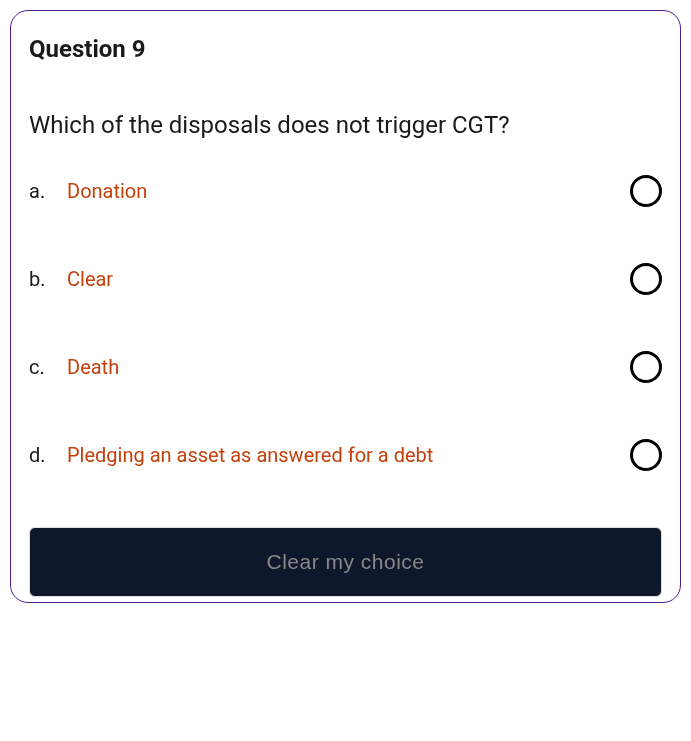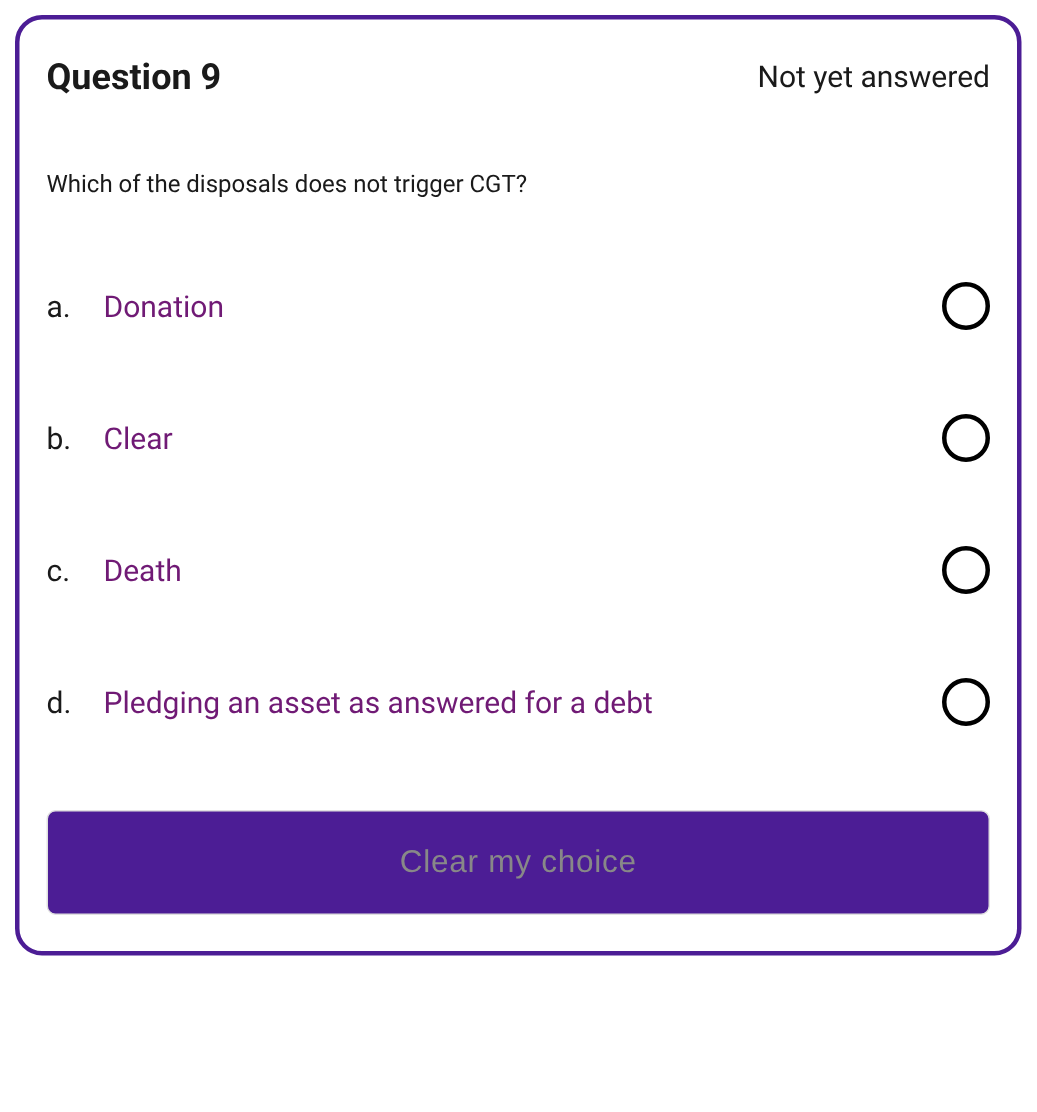--- a/index.html
+++ b/index.html
@@ -7,46 +7,46 @@
       margin: 0;
       padding: 0;
     }
     body {
       font-family: -apple-system, BlinkMacSystemFont, 'Segoe UI', Roboto, Arial, sans-serif;
       background: #fff;
       padding: 10px;
       width: 691px;
     }
     .question-card {
-      border: 3px solid #4c1d95;
+      border: 1px solid #4c1d95;
       border-radius: 18px;
-      padding: 24px 18px 24px 18px;
+      padding: 24px 18px 5px 18px;
       background: #fff;
     }
     .header {
       display: flex;
       justify-content: space-between;
       align-items: flex-start;
       margin-bottom: 48px;
     }
     .question-title {
       font-size: 24px;
       font-weight: 700;
       color: #1a1a1a;
     }
     .status-block {
       text-align: right;
       font-size: 20px;
       color: #1a1a1a;
       line-height: 1.4;
     }
     .question-text {
-      font-size: 16px;
+      font-size: 24px;
       color: #1a1a1a;
-      margin-bottom: 56px;
+      margin-bottom: 36px;
     }
     .options {
       display: flex;
       flex-direction: column;
       gap: 56px;
       margin-bottom: 56px;
     }
     .option-row {
       display: flex;
       align-items: center;
@@ -58,52 +58,51 @@
       align-items: baseline;
       gap: 18px;
     }
     .option-letter {
       font-size: 20px;
       color: #1a1a1a;
       min-width: 20px;
     }
     .option-text {
       font-size: 20px;
-      color: #701a75;
+      color: #c2410c;
     }
     .radio-circle {
       width: 32px;
       height: 32px;
       border: 3px solid #000;
       border-radius: 50%;
       background: #fff;
       flex-shrink: 0;
     }
     .clear-button {
       width: 100%;
       padding: 22px;
       border: 1px solid #e0e0e0;
       border-radius: 6px;
-      background: #4c1d95;
+      background: #0f172a;
       font-size: 21px;
       font-weight: 500;
       color: #888;
       letter-spacing: 0.5px;
       cursor: pointer;
       text-align: center;
     }
   </style>
 </head>
 <body>
 
 <div class="question-card">
   <div class="header">
     <div class="question-title">Question 9</div>
     <div class="status-block">
-      <div>Not yet answered</div>
     </div>
   </div>
 
   <div class="question-text">Which of the disposals does not trigger CGT?</div>
 
   <div class="options">
     <label class="option-row">
       <span class="option-left">
         <span class="option-letter">a.</span>
         <span class="option-text">Donation</span>

